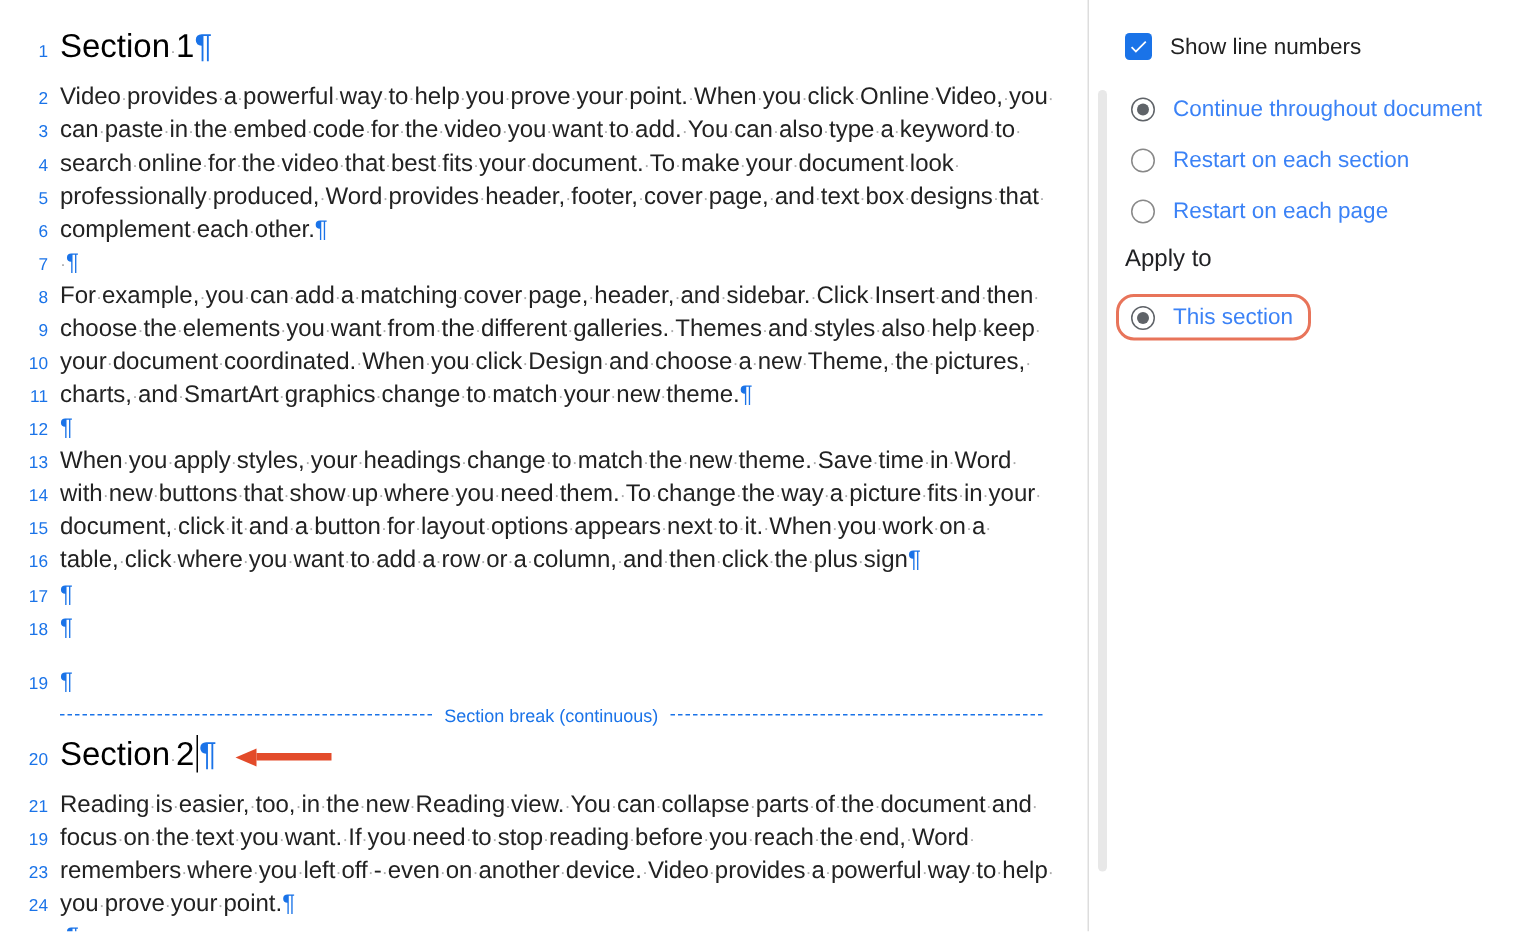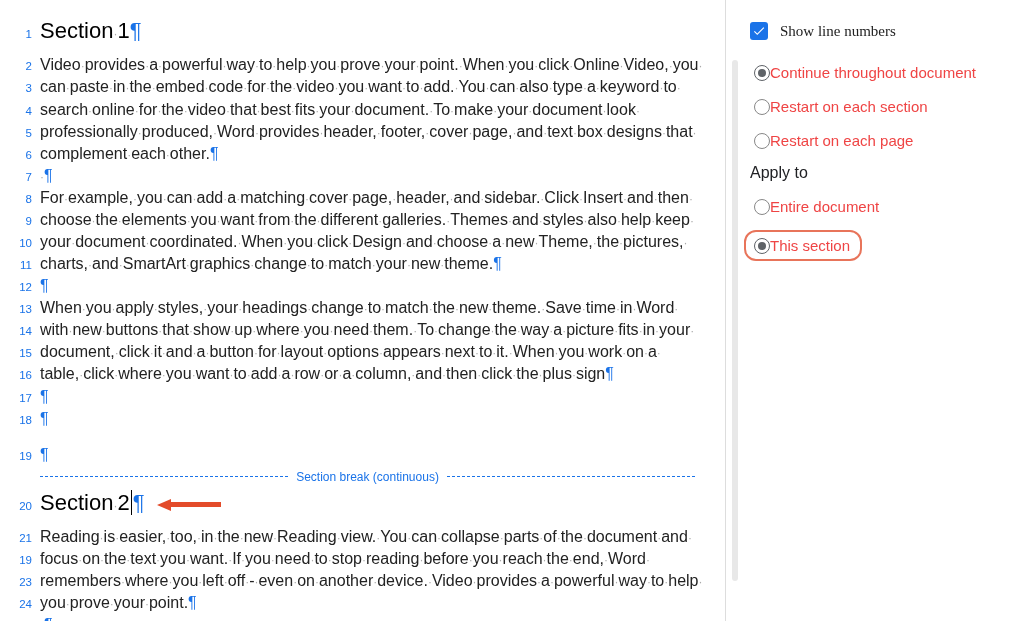--- a/index.html
+++ b/index.html
@@ -83,33 +83,33 @@
   .arrow-head {
     width: 0; height: 0;
     border-top: 6px solid transparent;
     border-bottom: 6px solid transparent;
     border-right: 14px solid #e34b2a;
   }
   .arrow-shaft {
     width: 50px; height: 5px; background: #e34b2a;
   }
   
-  .cb-row { display: flex; align-items: center; gap: 12px; margin-bottom: 22px; font-size: 15px; font-family: Liberation Serif, serif; }
+  .cb-row { display: flex; align-items: center; gap: 12px; margin-bottom: 22px; font-size: 15px; }
   .checkbox {
     width: 18px; height: 18px; border-radius: 3px;
     background: #1a73e8;
     display: flex; align-items: center; justify-content: center;
   }
   .checkbox svg { width: 14px; height: 14px; }
   .group-label {
     font-size: 16px; color: #202124; margin-bottom: 14px; font-weight: 400;
   }
   .radio-row {
-    display: flex; align-items: center; gap: 0;
-    font-size: 15px; color: #ef4444; margin-bottom: 13px;
+    display: flex; align-items: center; gap: 12px;
+    font-size: 15px; color: #3b82f6; margin-bottom: 13px;
     padding: 2px 4px;
   }
   .radio {
     width: 16px; height: 16px; border-radius: 50%;
     border: 1.5px solid #888;
     display: flex; align-items: center; justify-content: center;
     flex-shrink: 0;
   }
   .radio.checked { border-color: #5f6368; }
   .radio.checked::after {
@@ -275,23 +275,19 @@
     <span class="radio"></span>
     <span>Restart on each section</span>
   </div>
   <div class="radio-row">
     <span class="radio"></span>
     <span>Restart on each page</span>
   </div>
 
   <div class="group-label group2">Apply to</div>
 
-  <div class="radio-row">
-    <span class="radio"></span>
-    <span>Entire document</span>
-  </div>
   <div class="highlight-box">
     <div class="radio-row" style="margin:0">
       <span class="radio checked"></span>
       <span>This section</span>
     </div>
   </div>
 </div>
 
 </body></html>

